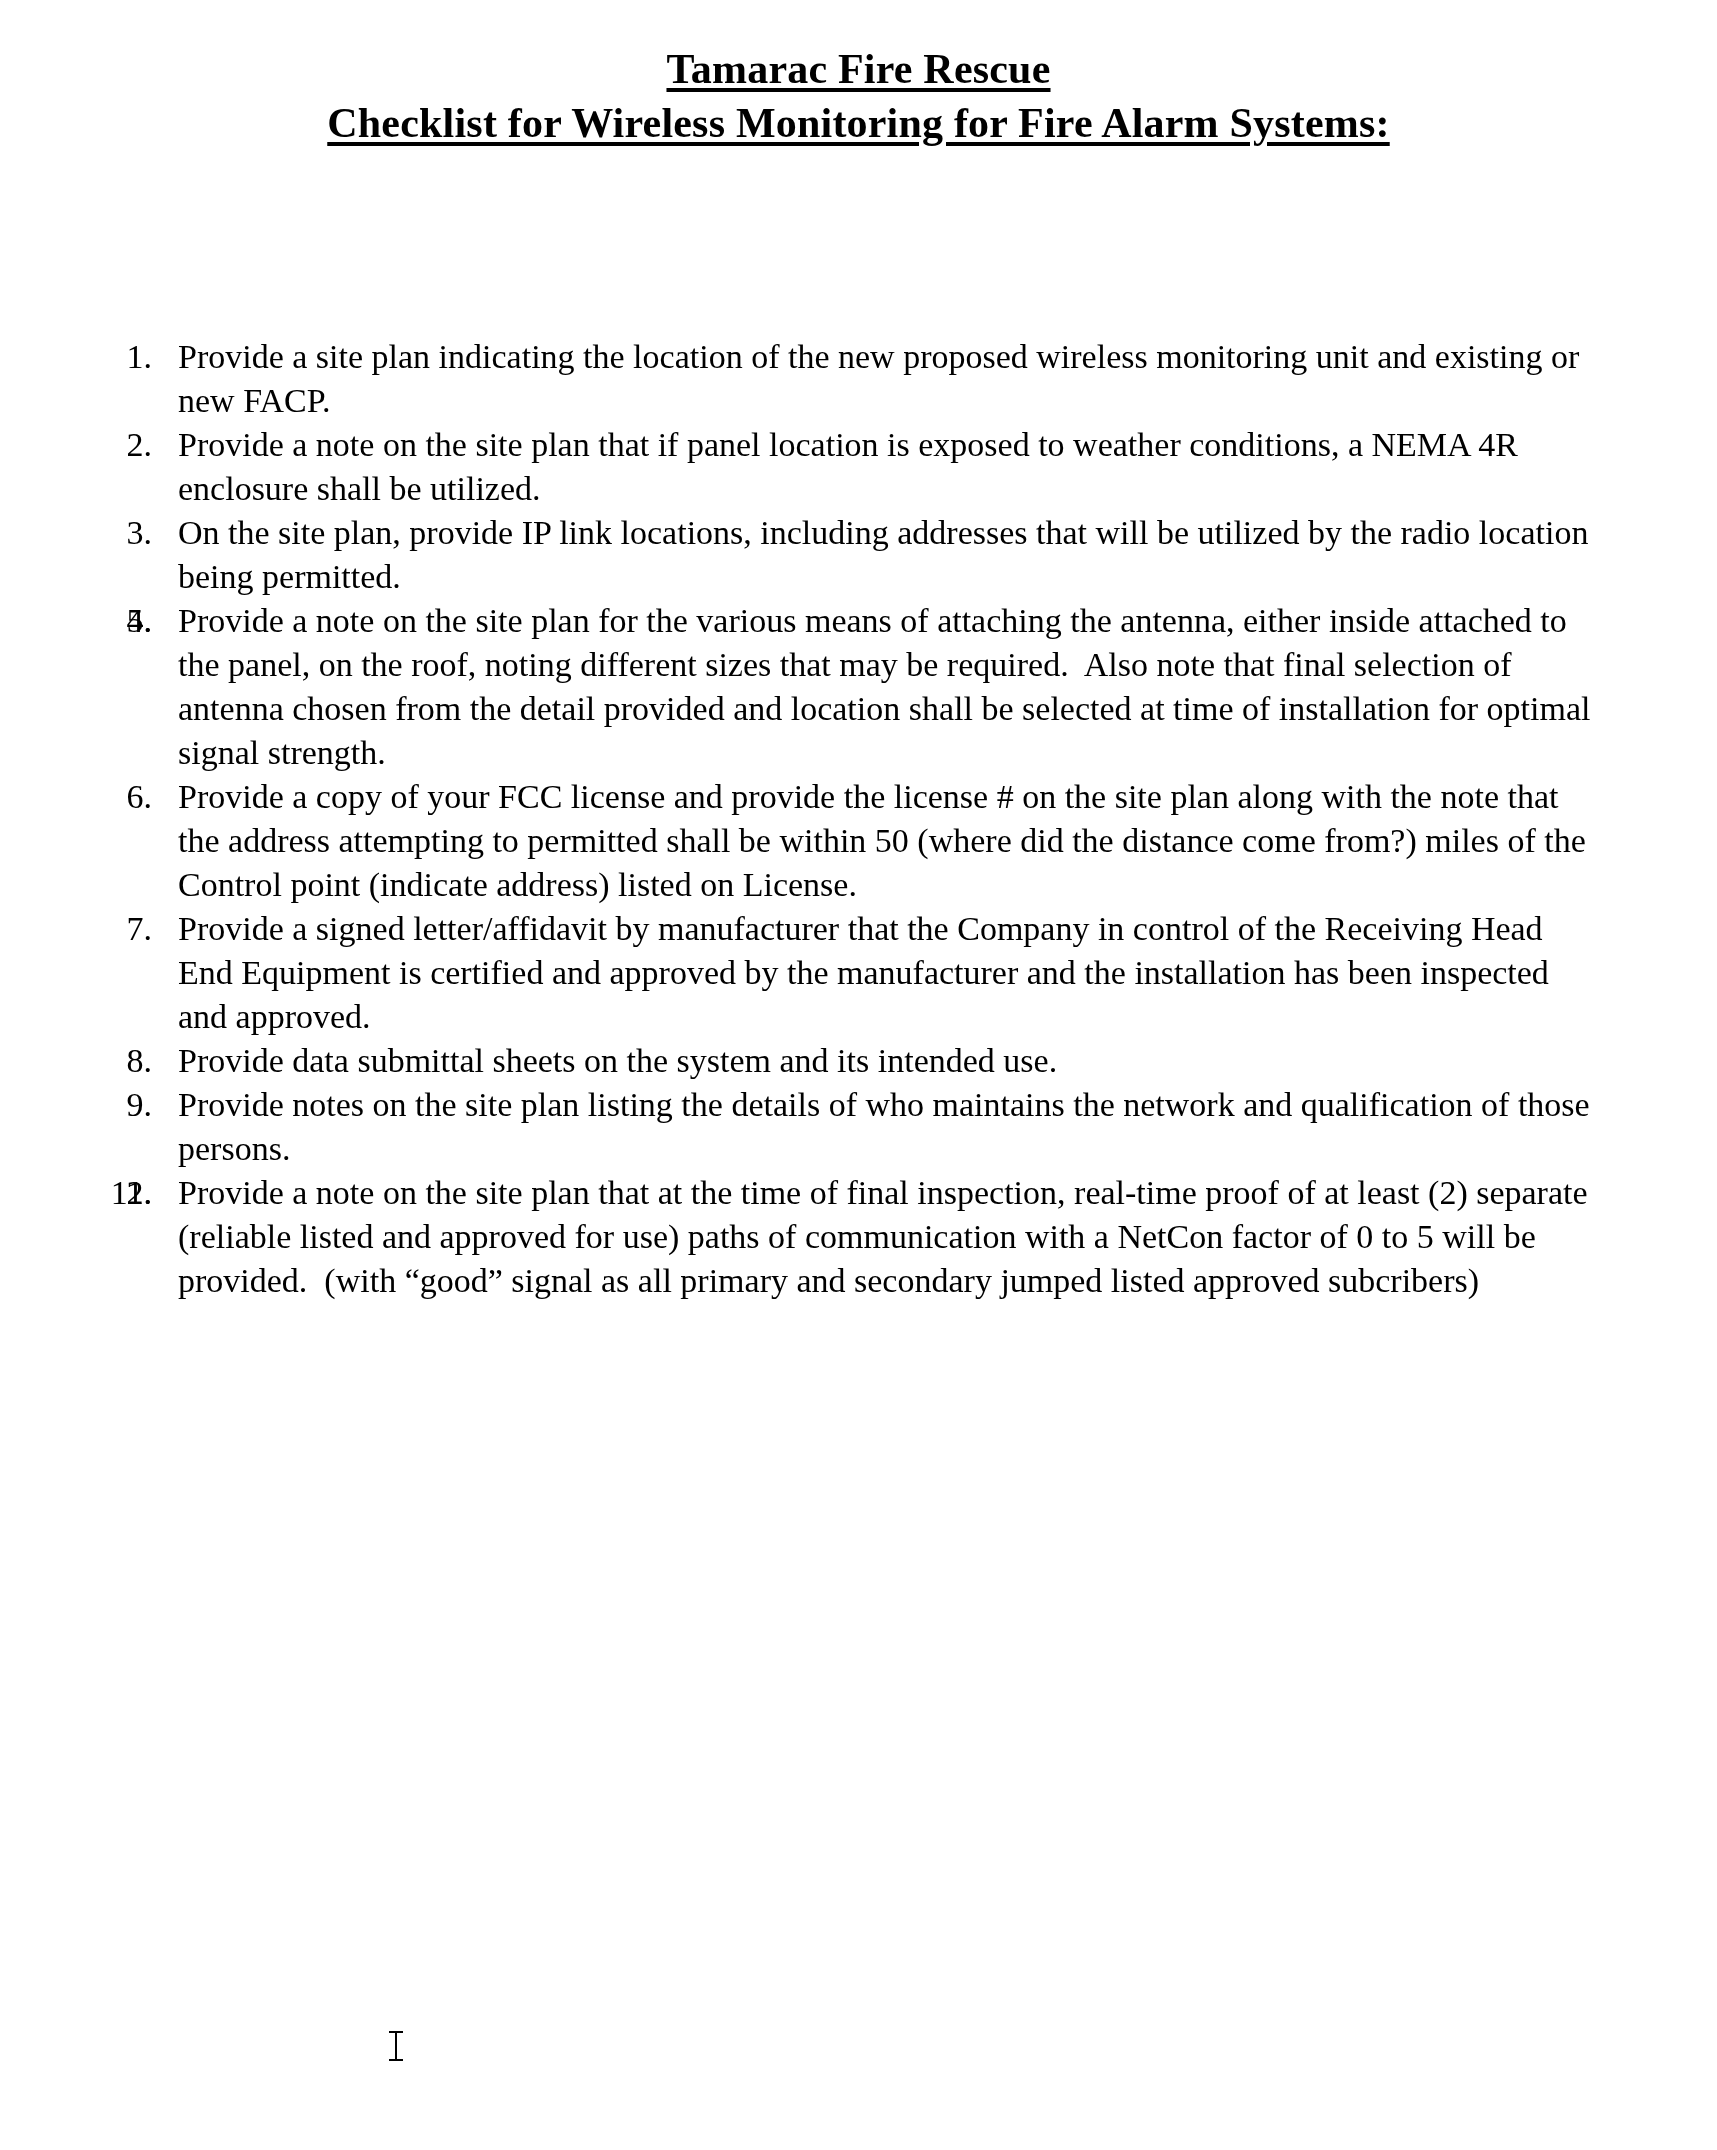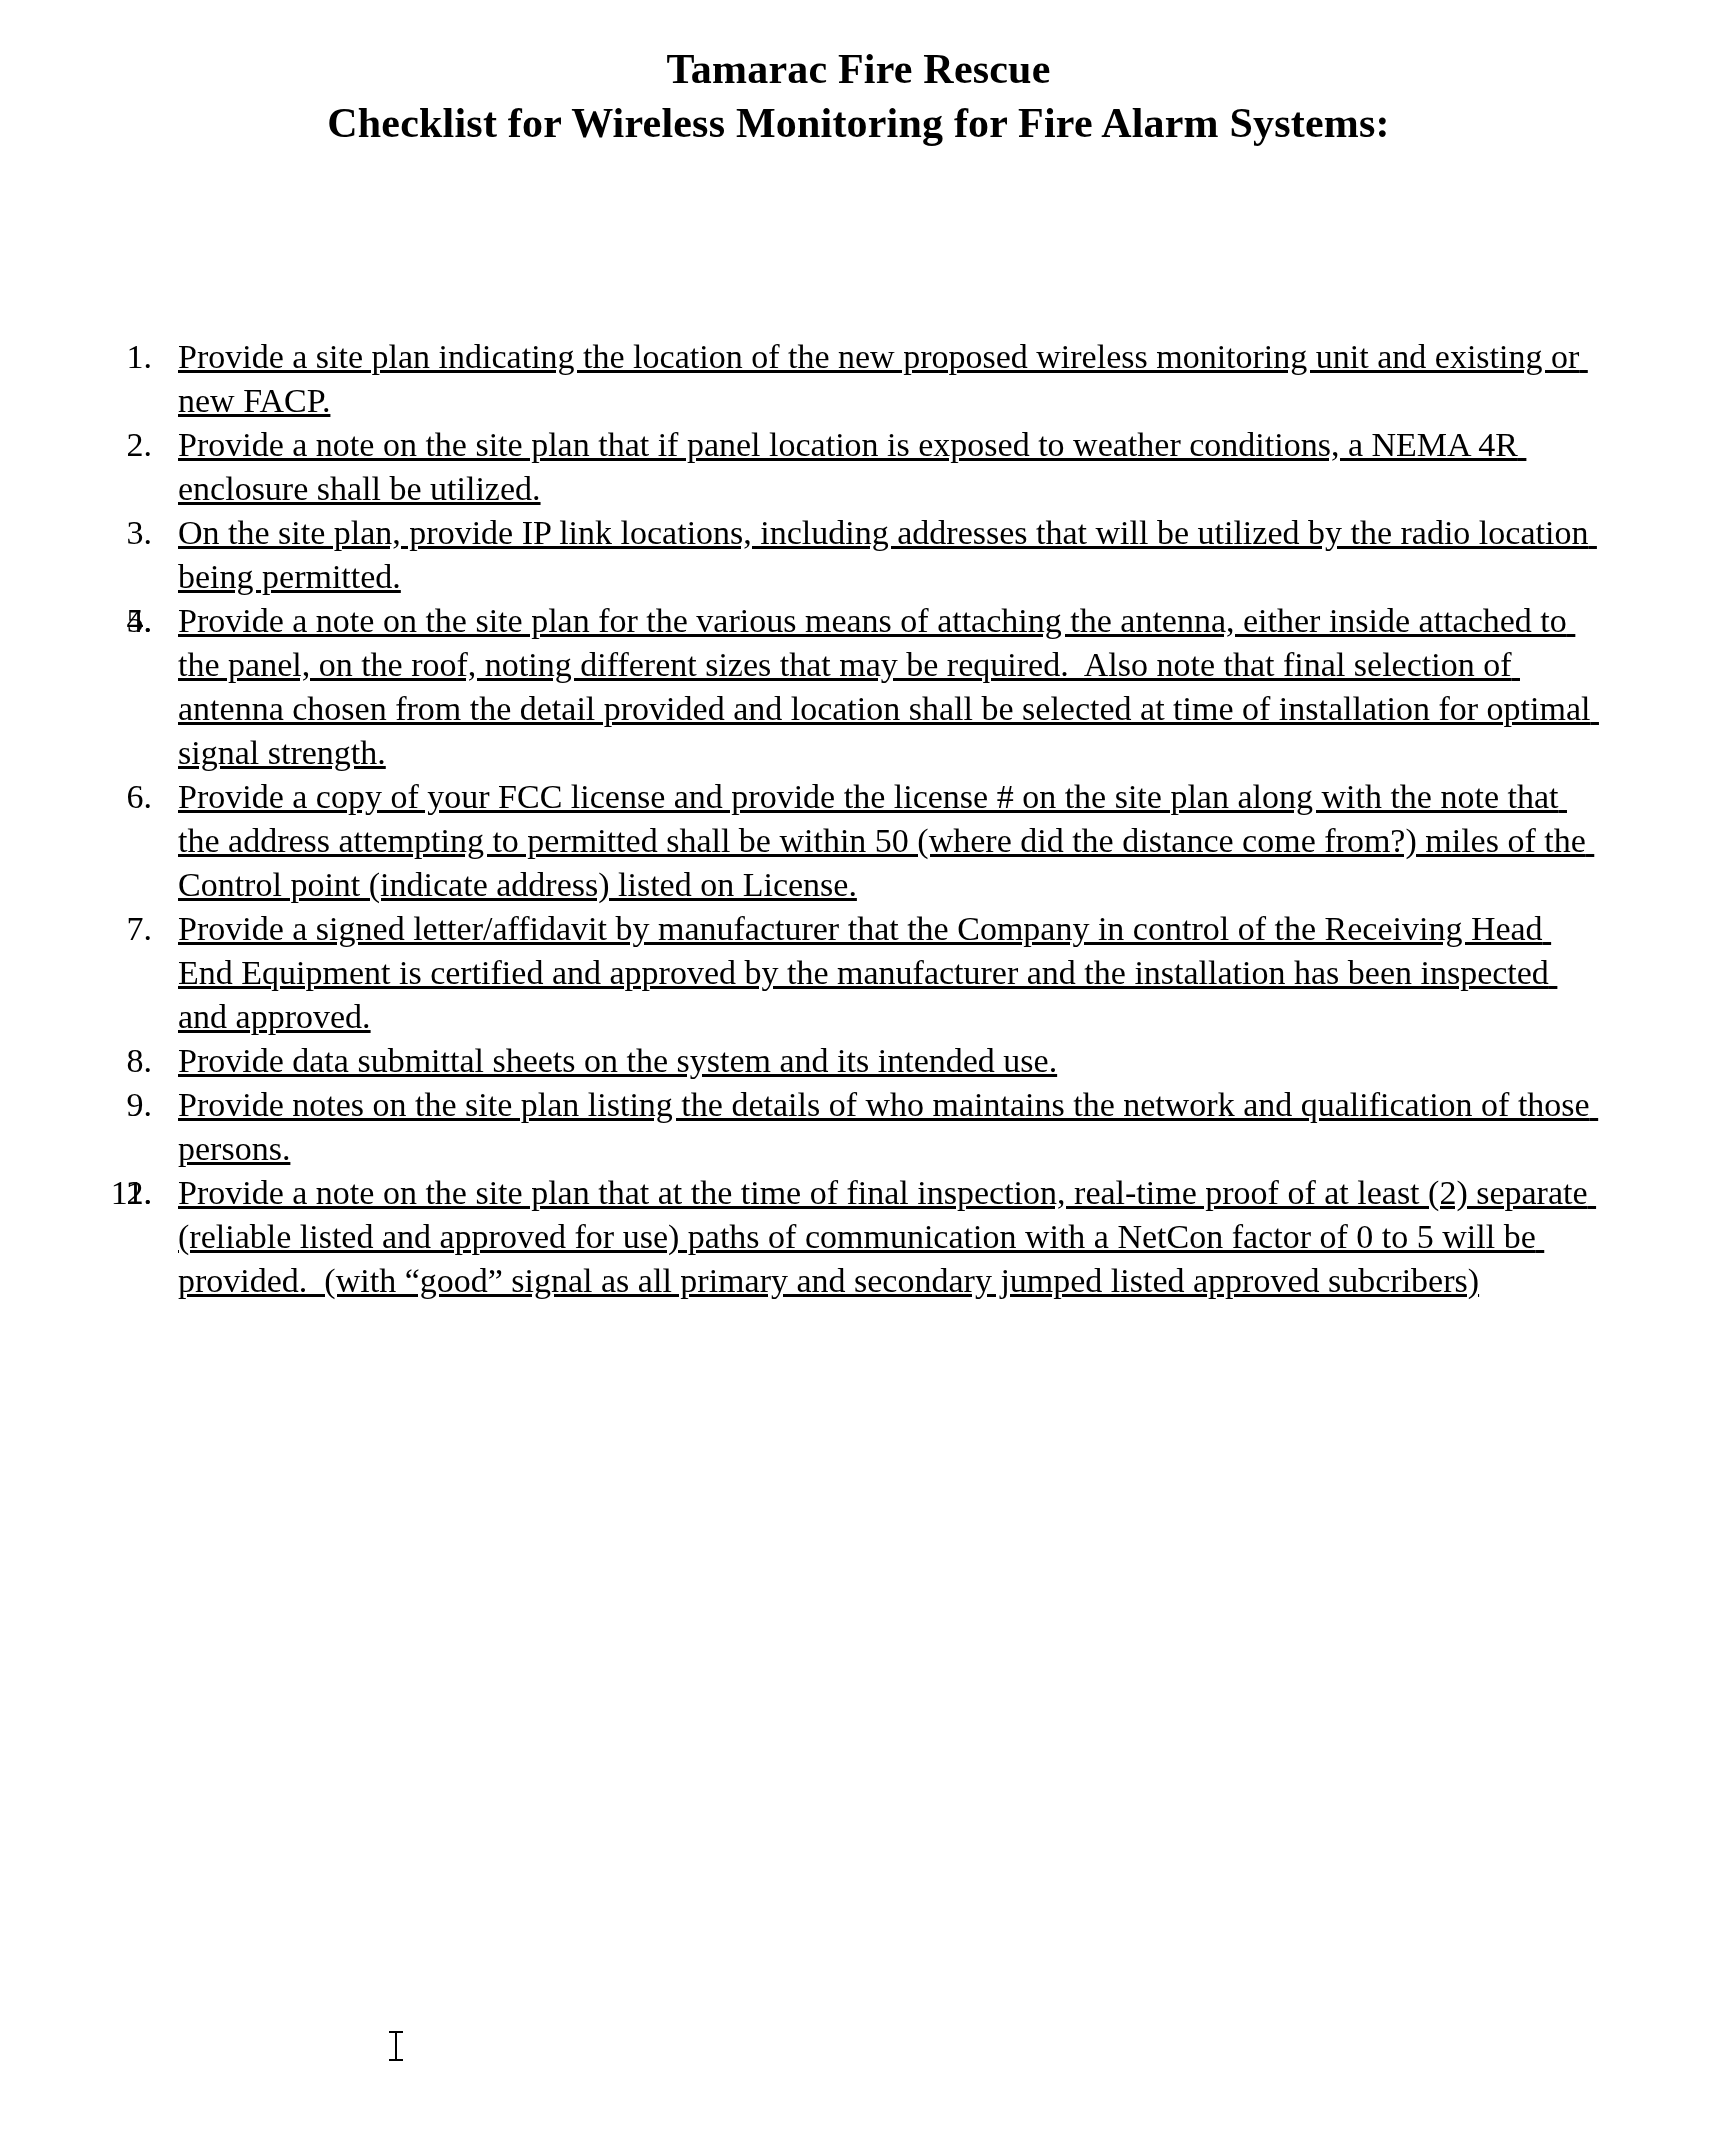--- a/index.html
+++ b/index.html
@@ -30,20 +30,21 @@
     text-align: center;
   }
   .title-line {
     font-weight: bold;
     font-size: 42px;
     line-height: 54px;
     letter-spacing: 0.2px;
     white-space: nowrap;
   }
   .title-line .ul {
+    text-decoration: underline;
     text-decoration-thickness: 3.5px;
     text-underline-offset: 5.2px;
     margin-top: 8px;
   }
 
   
   .checklist {
     margin: 0;
     padding: 0;
     list-style: none;
@@ -68,21 +69,20 @@
     top: 0;
     width: 152px;
     text-align: right;
     font-size: 34px;
     line-height: 44px;
   }
 
   .item-text {
     display: block;
     white-space: pre-wrap;
-    text-decoration: underline;
   }
 
   
   .caret-artifact {
     position: absolute;
     left: 395px;
     top: 2031px;
     width: 1.7px;
     height: 29.5px;
     background: #000000;

